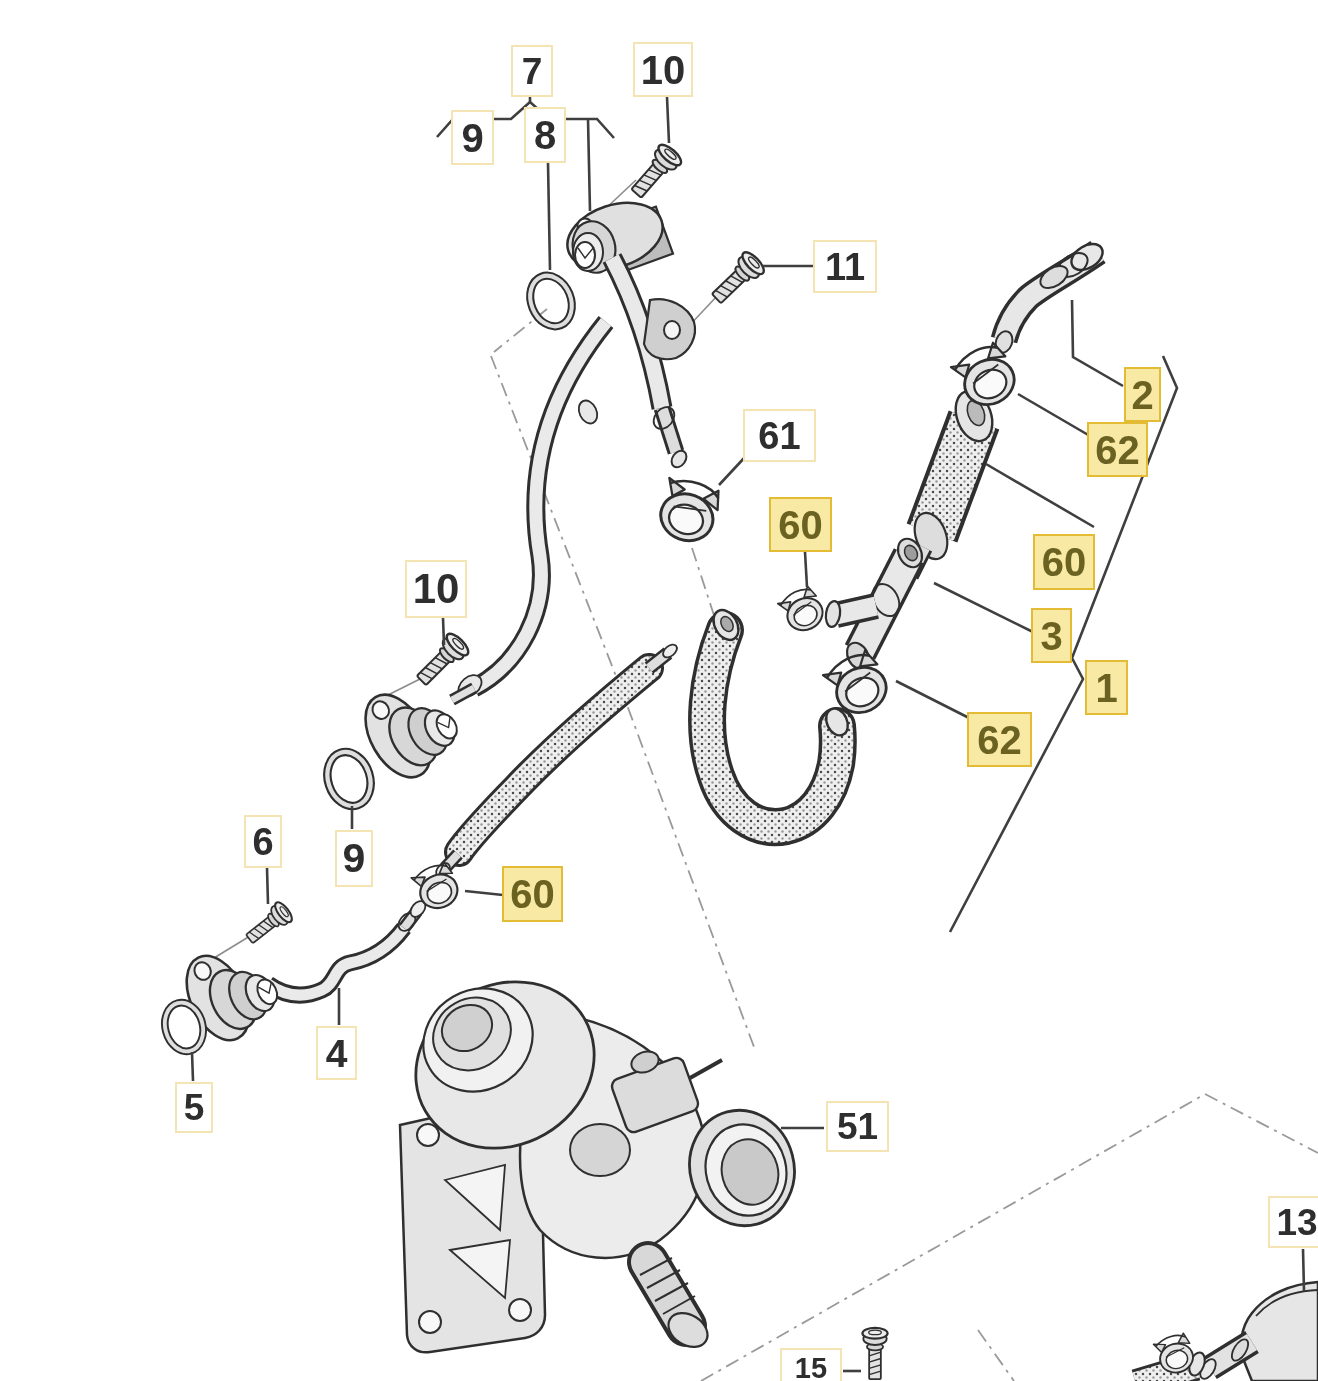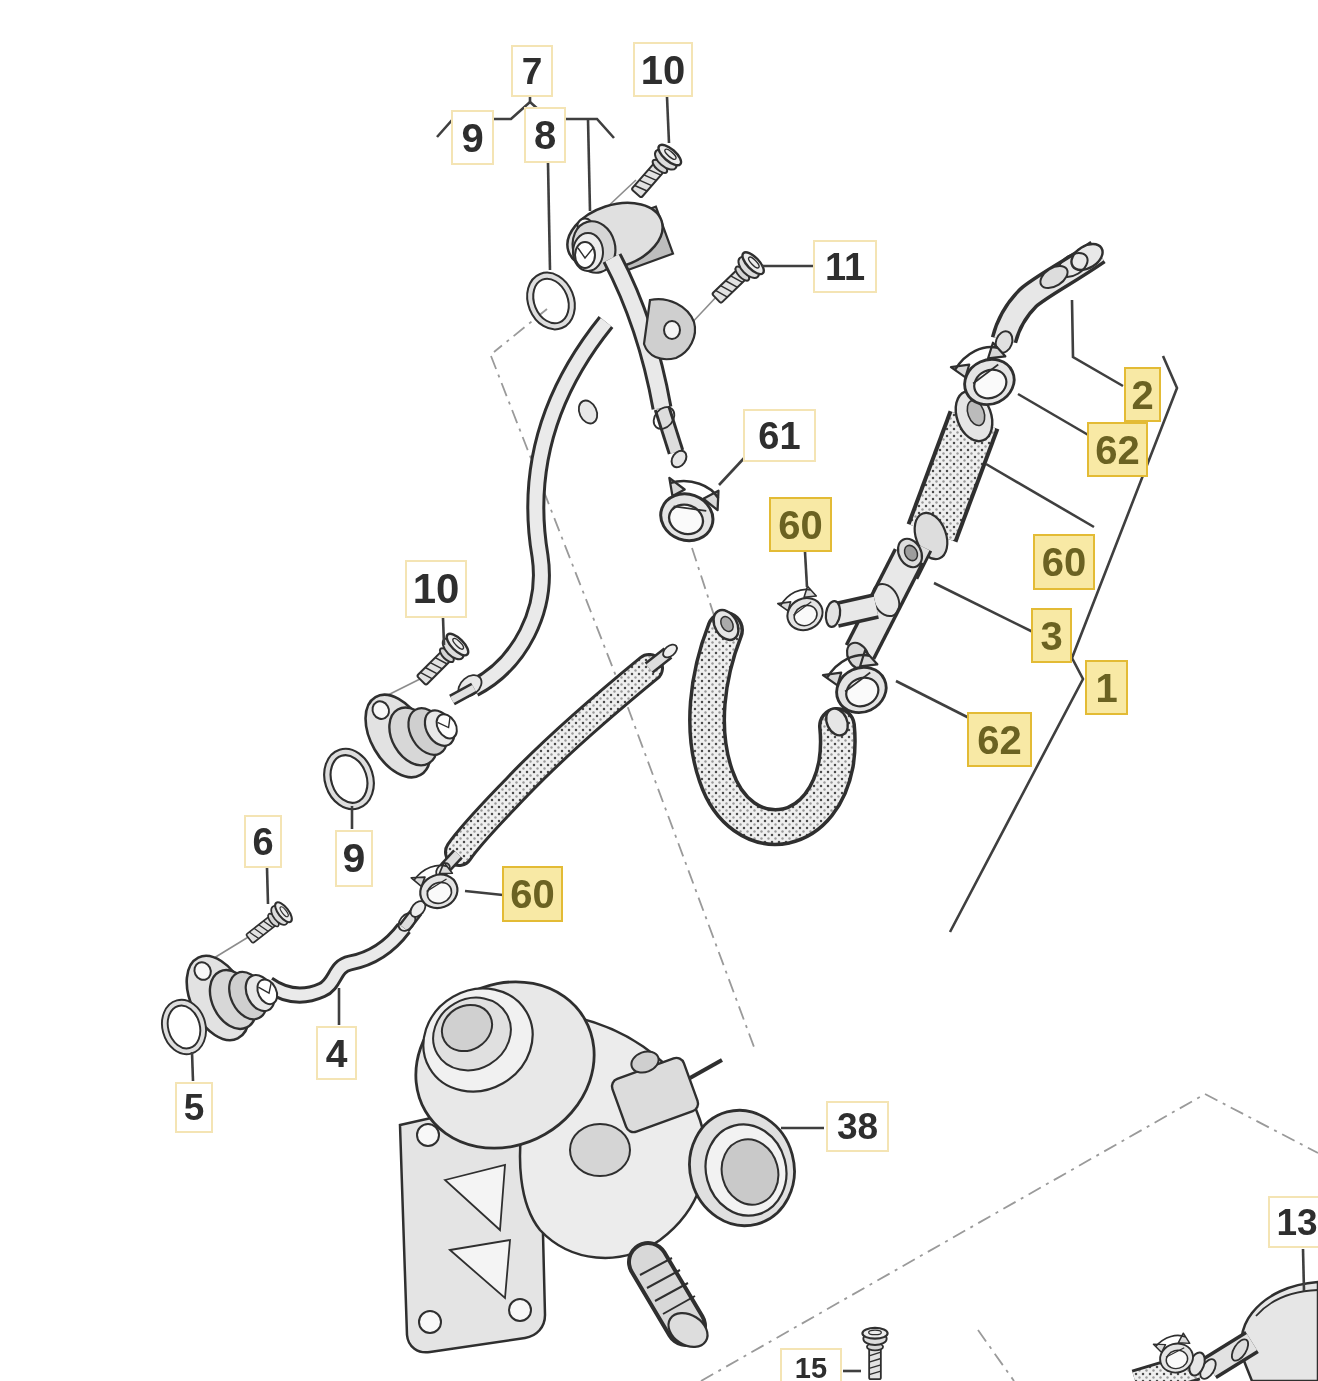--- a/index.html
+++ b/index.html
@@ -275,17 +275,17 @@
       <div class="callout hl" style="left: 1033px; top: 534px; width: 62px; height: 56px; font-size: 40px;">60</div>
       <div class="callout hl" style="left: 1031px; top: 608px; width: 41px; height: 55px; font-size: 40px;">3</div>
       <div class="callout hl" style="left: 1085px; top: 660px; width: 43px; height: 55px; font-size: 40px;">1</div>
       <div class="callout hl" style="left: 967px; top: 712px; width: 65px; height: 55px; font-size: 40px;">62</div>
       <div class="callout" style="left: 405px; top: 560px; width: 62px; height: 58px; font-size: 42px;">10</div>
       <div class="callout" style="left: 335px; top: 830px; width: 38px; height: 57px; font-size: 41px;">9</div>
       <div class="callout" style="left: 244px; top: 815px; width: 38px; height: 53px; font-size: 38px;">6</div>
       <div class="callout hl" style="left: 502px; top: 866px; width: 61px; height: 56px; font-size: 40px;">60</div>
       <div class="callout" style="left: 316px; top: 1026px; width: 41px; height: 54px; font-size: 39px;">4</div>
       <div class="callout" style="left: 175px; top: 1082px; width: 38px; height: 51px; font-size: 37px;">5</div>
-      <div class="callout" style="left: 826px; top: 1101px; width: 63px; height: 51px; font-size: 37px;">38</div>
+      <div class="callout" style="left: 826px; top: 1101px; width: 63px; height: 51px; font-size: 37px;">51</div>
       <div class="callout" style="left: 1268px; top: 1196px; width: 58px; height: 52px; font-size: 37px;">13</div>
       <div class="callout" style="left: 780px; top: 1348px; width: 62px; height: 40px; font-size: 29px;">15</div>
     </div>
 </div>
 
 </body></html>

